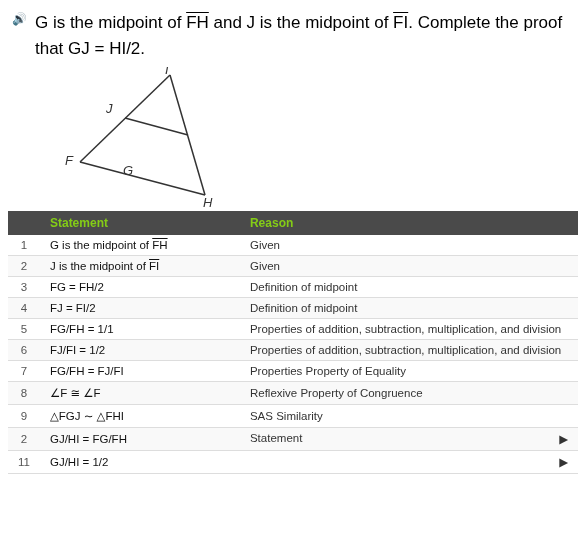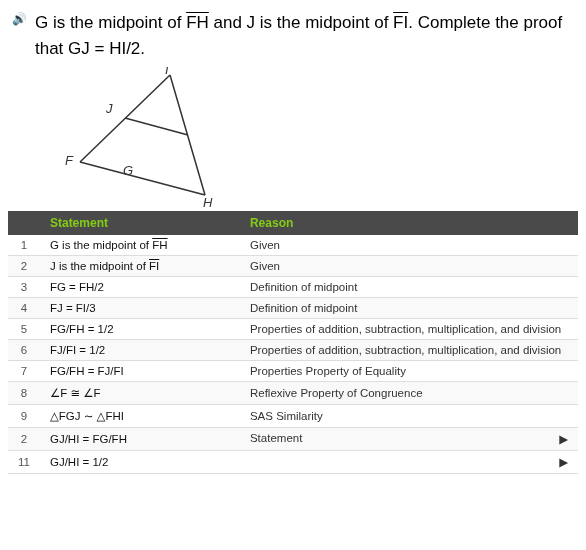--- a/index.html
+++ b/index.html
@@ -140,26 +140,26 @@
         <td>J is the midpoint of <span style="text-decoration:overline">FI</span></td>
         <td>Given</td>
       </tr>
       <tr>
         <td>3</td>
         <td>FG = FH/2</td>
         <td>Definition of midpoint</td>
       </tr>
       <tr>
         <td>4</td>
-        <td>FJ = FI/3</td>
+        <td>FJ = FI/2</td>
         <td>Definition of midpoint</td>
       </tr>
       <tr>
         <td>5</td>
-        <td>FG/FH = 1/2</td>
+        <td>FG/FH = 1/1</td>
         <td>Properties of addition, subtraction, multiplication, and division</td>
       </tr>
       <tr>
         <td>6</td>
         <td>FJ/FI = 1/2</td>
         <td>Properties of addition, subtraction, multiplication, and division</td>
       </tr>
       <tr>
         <td>7</td>
         <td>FG/FH = FJ/FI</td>

